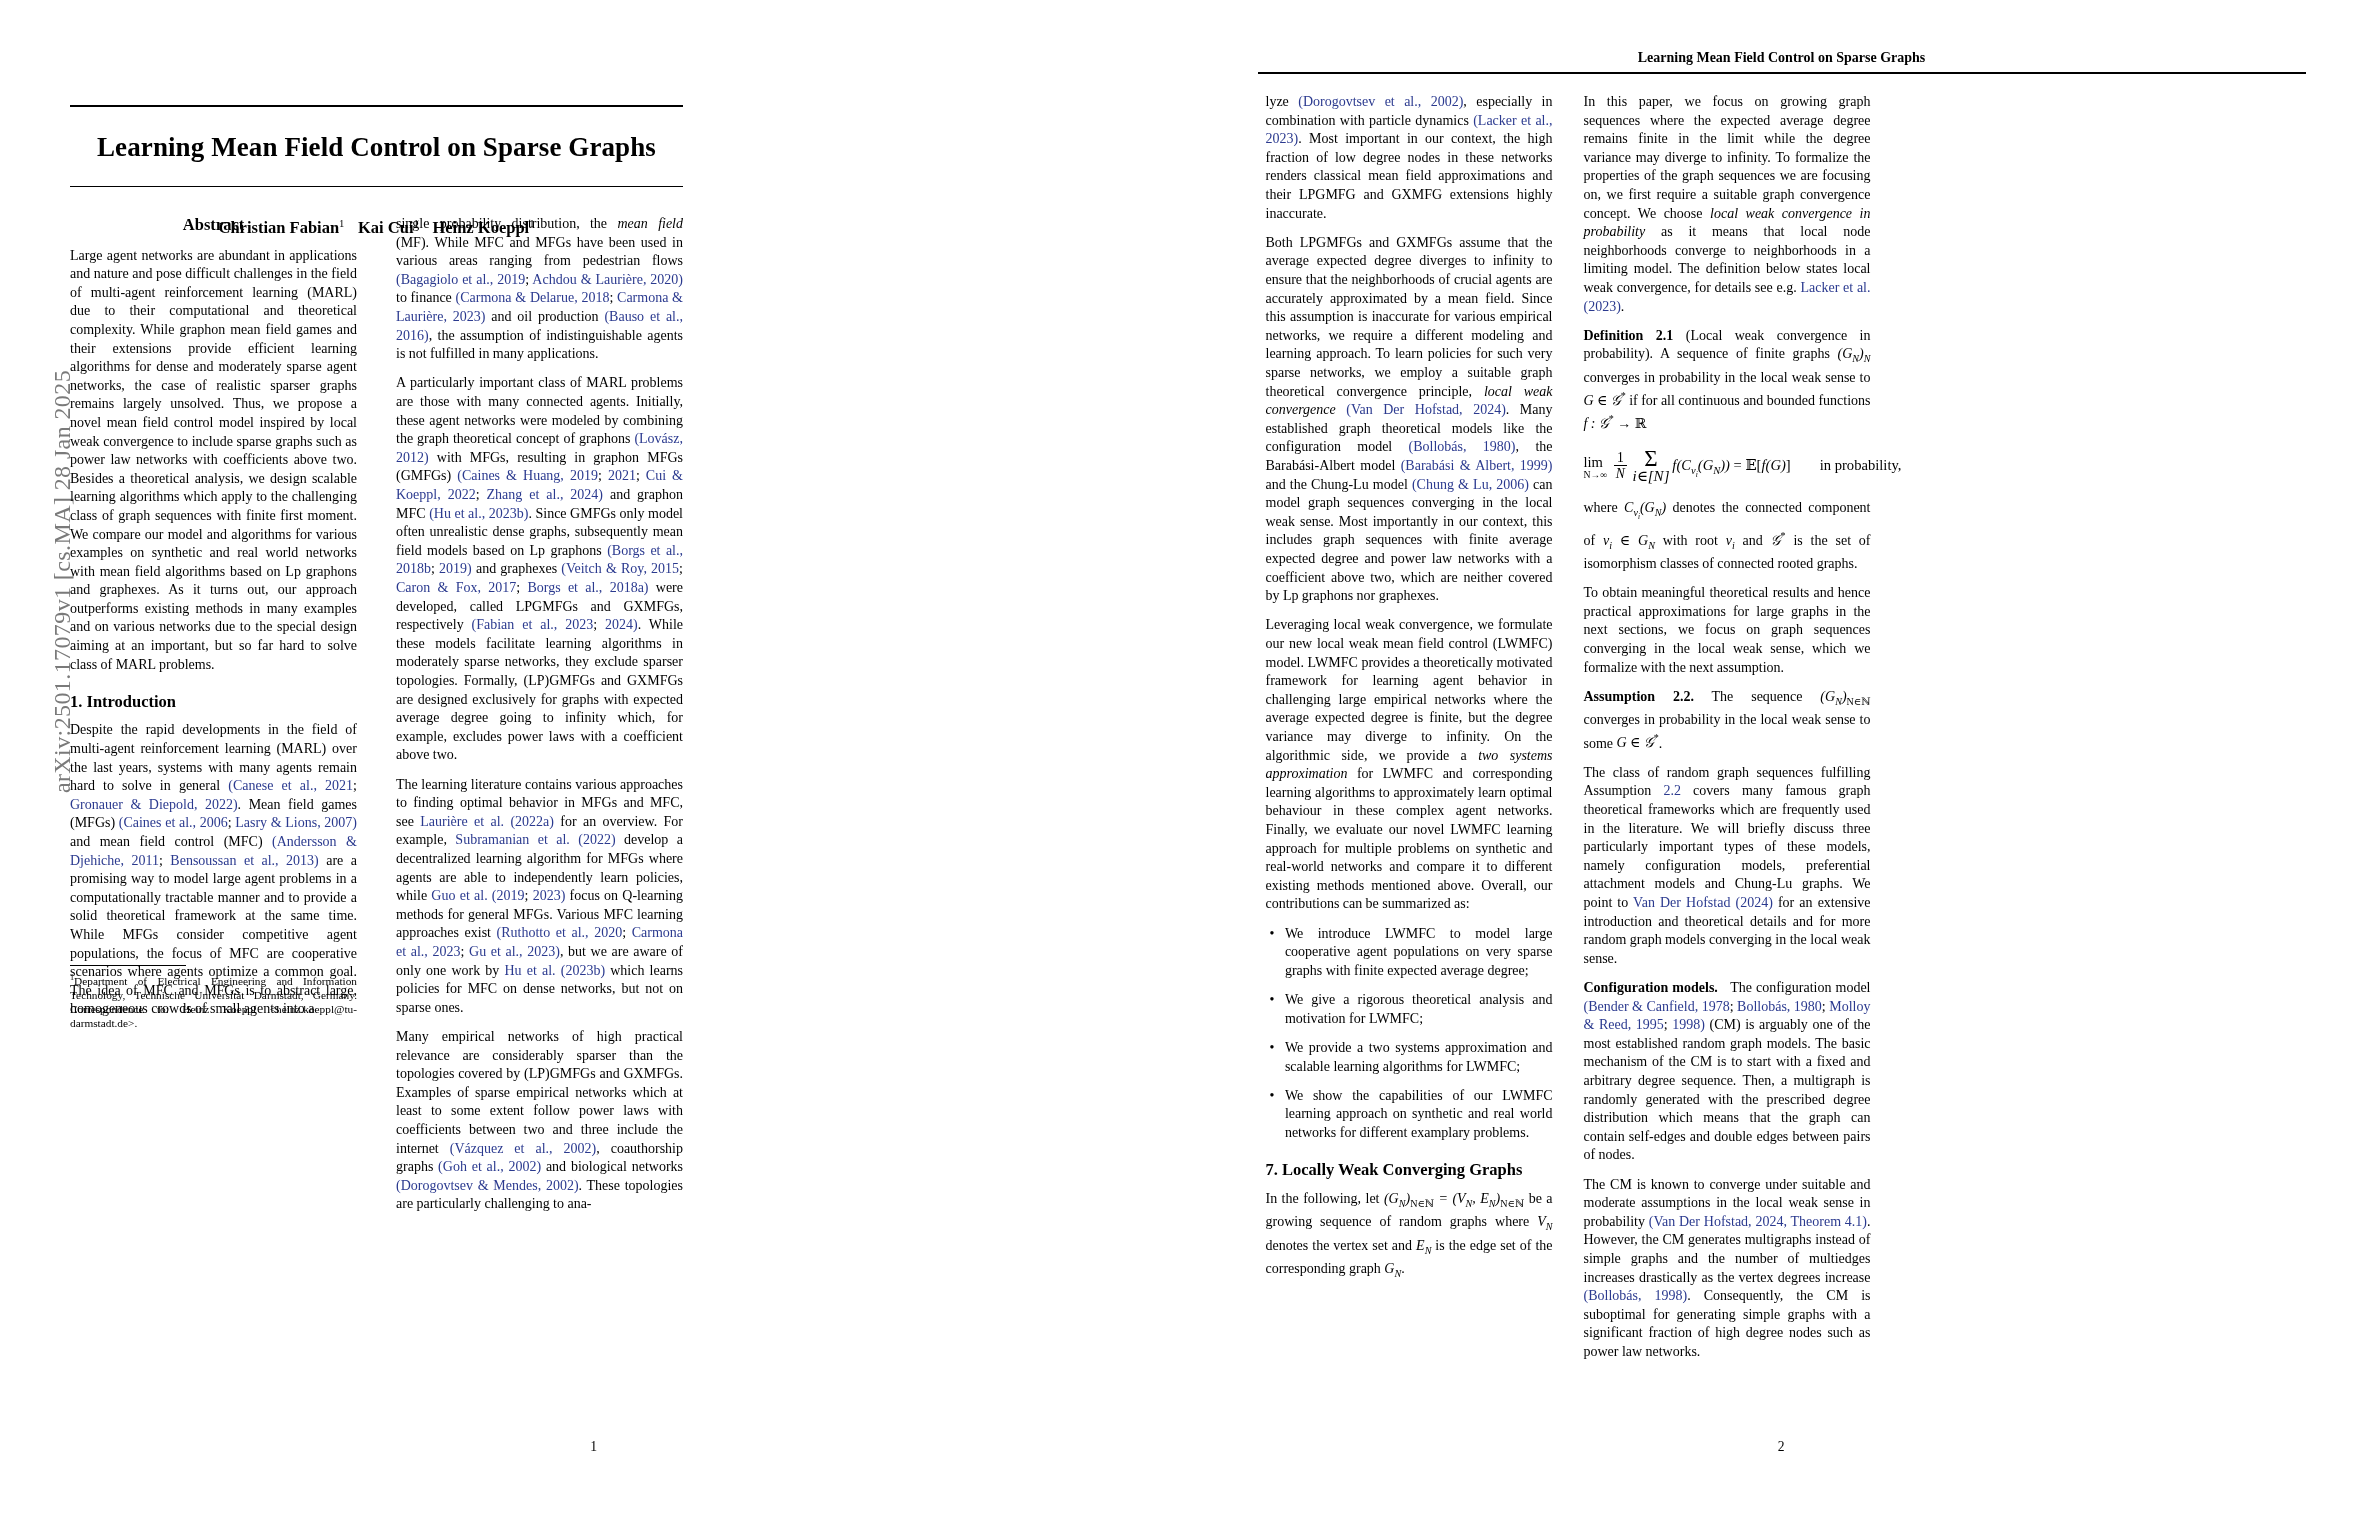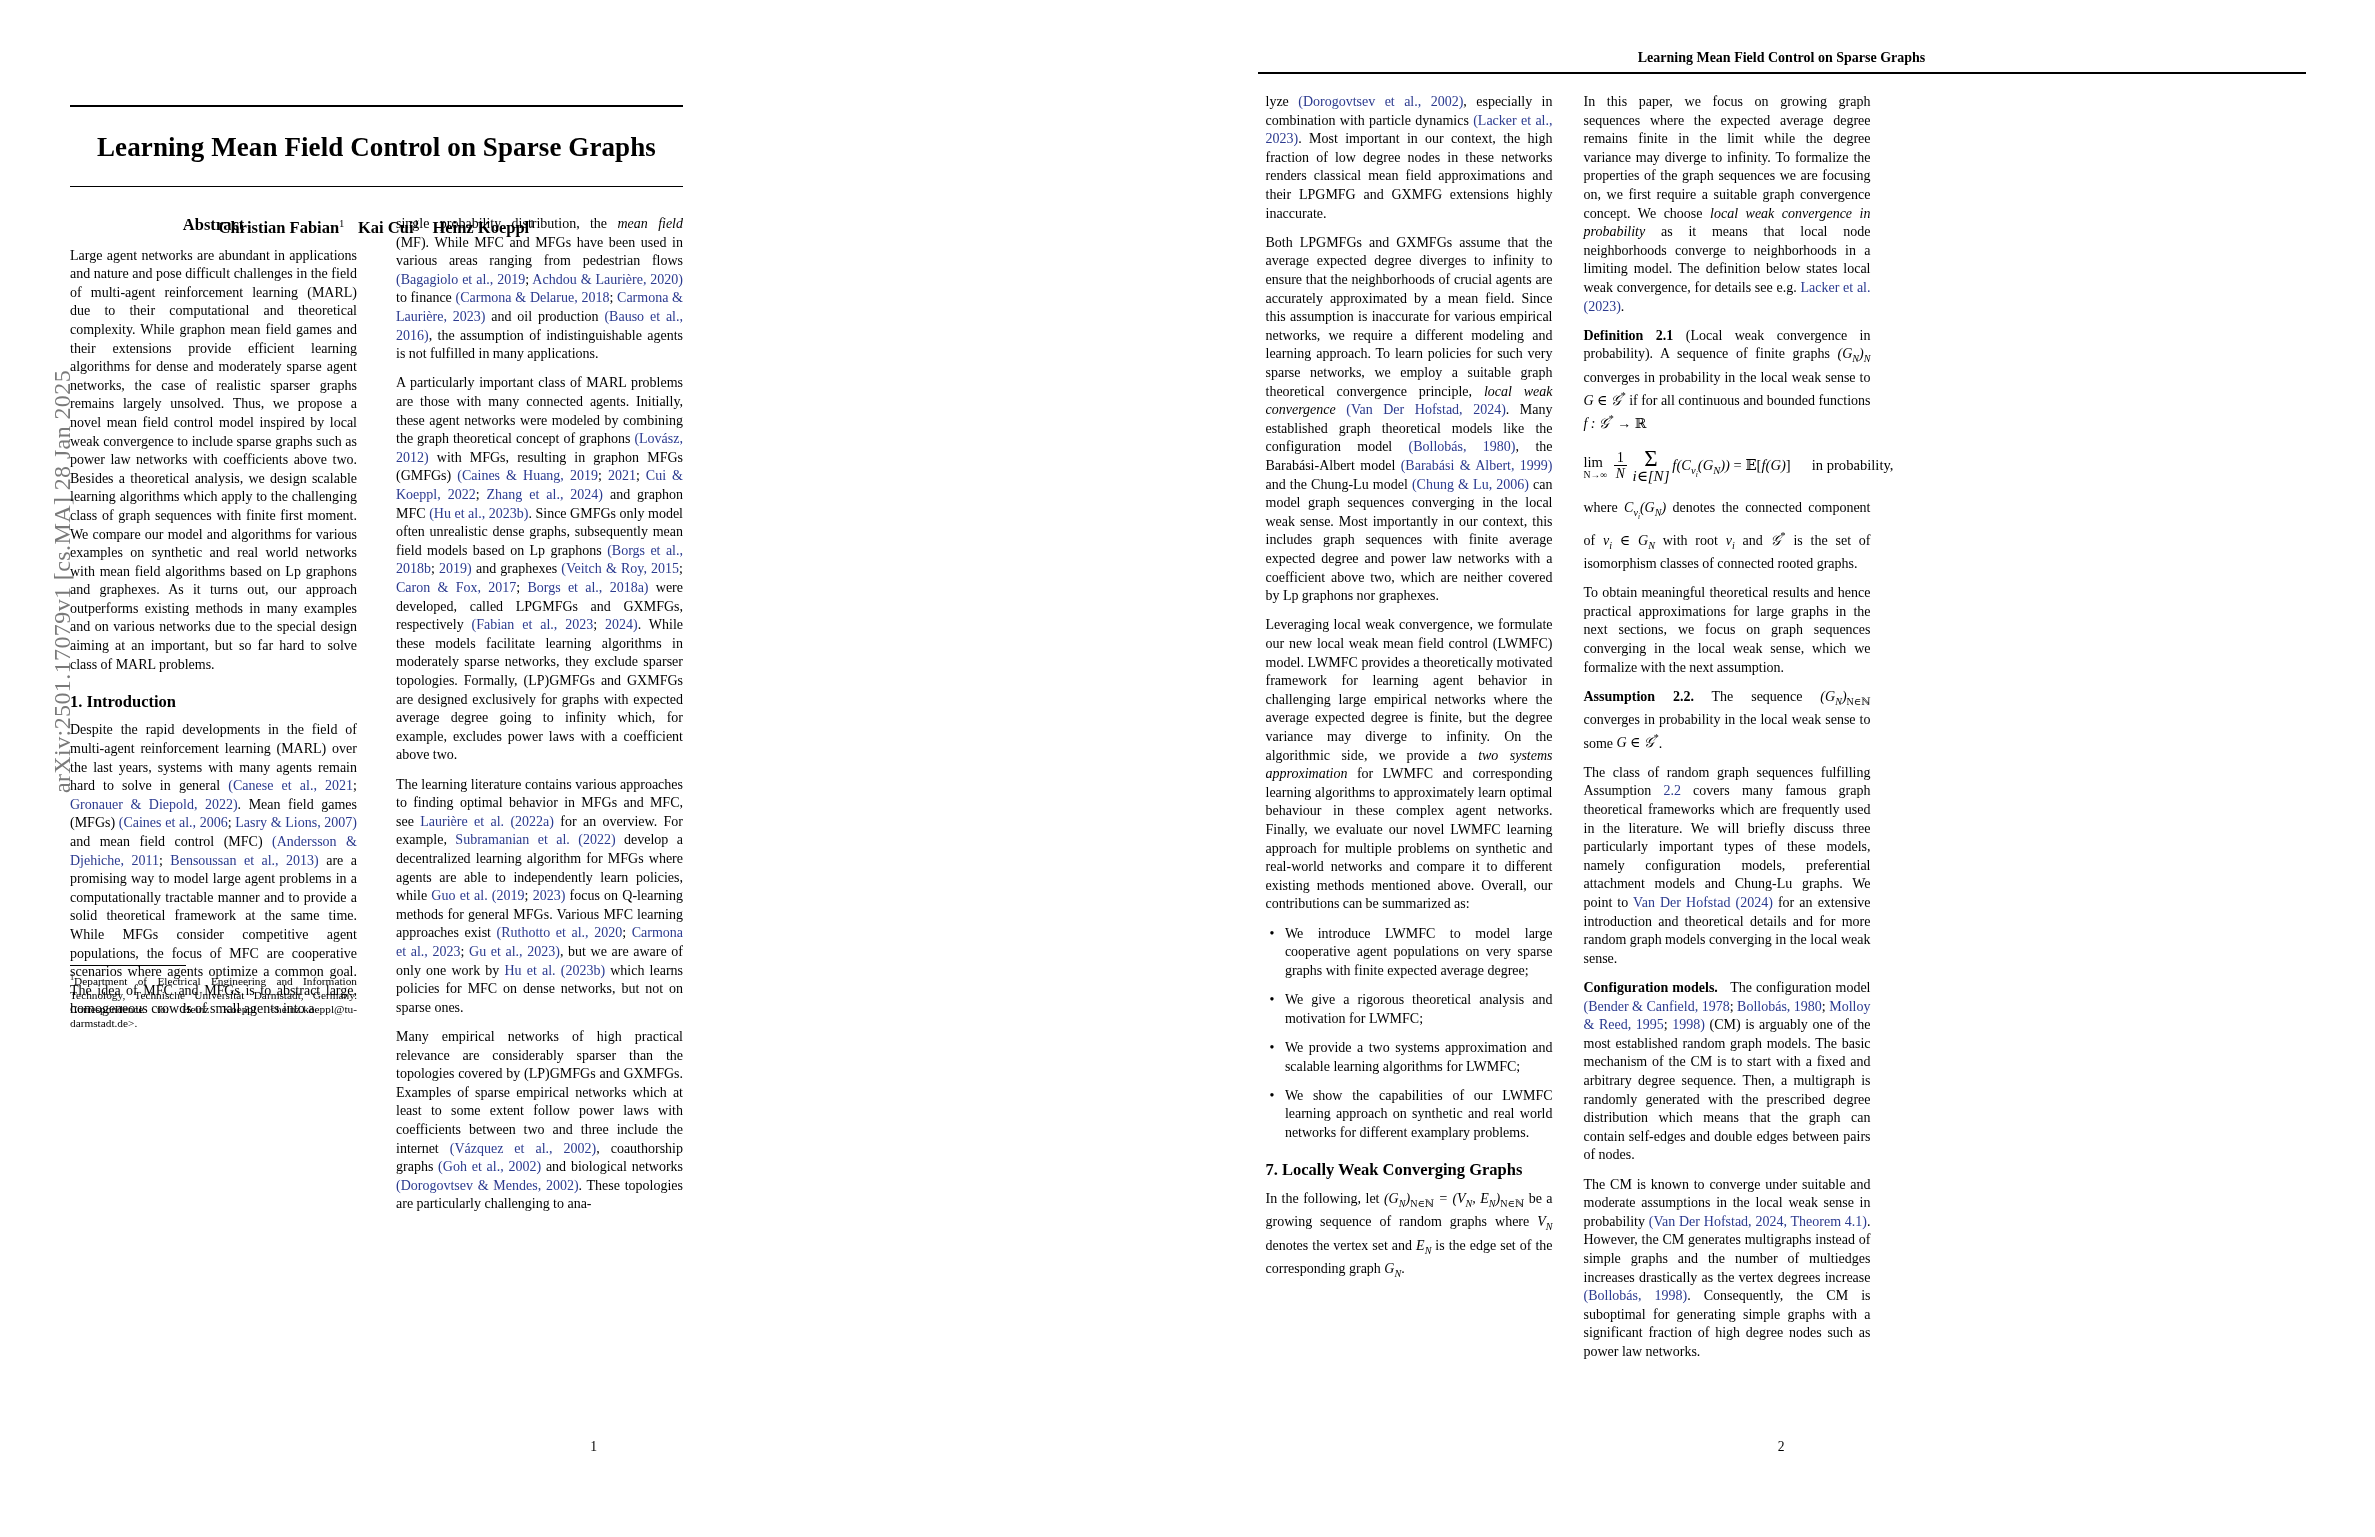--- a/index.html
+++ b/index.html
@@ -222,21 +222,21 @@
   .frac .num { display: block; line-height: 1.05; border-bottom: 1px solid #000; padding: 0 1.9px; }
   .frac .den { display: block; line-height: 1.15; padding: 0 1.9px; }
   .bigsum {
     display: inline-block;
     vertical-align: middle;
     text-align: center;
     margin: 0 2.9px;
   }
   .bigsum .sigma { display: block; font-size: 23px; line-height: 0.85; font-style: normal; }
   .bigsum .sumsub { display: block; font-size: 15px; line-height: 1; font-style: italic; }
-  .eq-tail { font-style: normal; margin-left: 21px; }
+  .eq-tail { font-style: normal; margin-left: 29px; }
 
   .defn-head { font-weight: bold; }
 
   .bullets {
     margin: 9.7px 0 10.7px 0;
     padding: 0;
     list-style: none;
   }
   .bullets li {
     position: relative;

